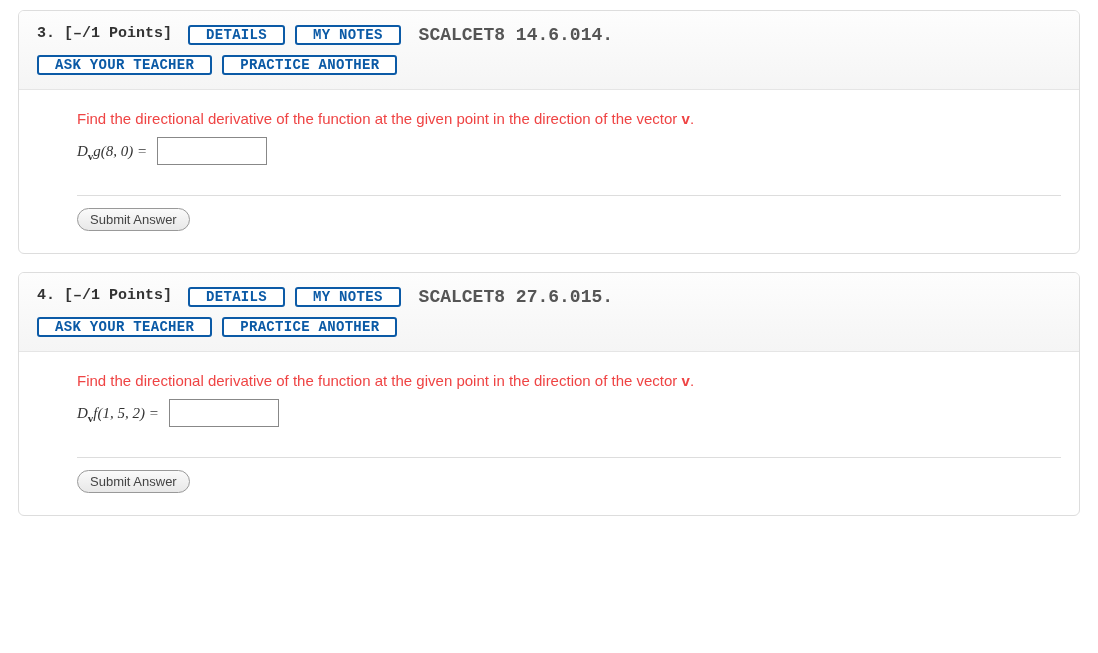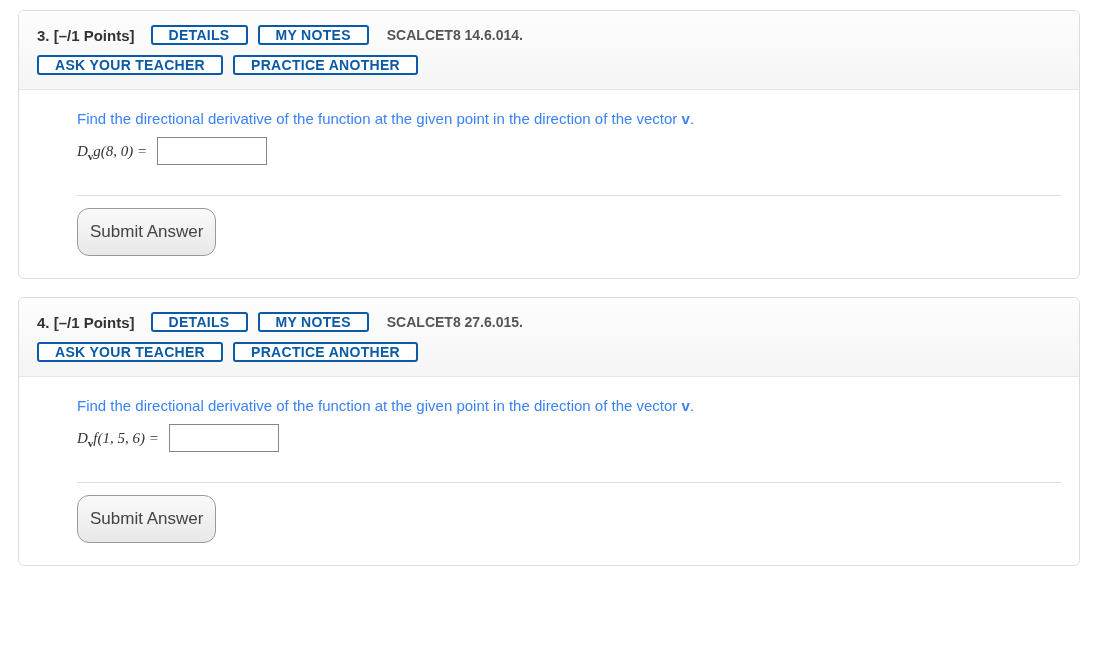--- a/index.html
+++ b/index.html
@@ -18,23 +18,23 @@
     background: #fff;
     overflow: hidden;
   }
   .q-header {
     padding: 14px 18px 14px 18px;
     border-bottom: 1px solid #e5e5e5;
     background: linear-gradient(#fdfdfd, #f5f5f5);
   }
   .hdr-row {
     display: flex;
-    align-items: center;
     flex-wrap: wrap;
     gap: 10px;
+    font-family: Liberation Mono, monospace;
   }
   .hdr-row + .hdr-row { margin-top: 10px; }
   .qnum-points {
     font-weight: 700;
     color: #333;
     margin-right: 6px;
     font-size: 15px;
   }
   .btn {
     display: inline-block;
@@ -45,29 +45,29 @@
     font-weight: 600;
     font-size: 14px;
     border-radius: 3px;
     cursor: pointer;
     letter-spacing: 0.3px;
   }
   .src-label {
     font-weight: 700;
     color: #555;
     margin-left: 8px;
-    font-size: 14px;
+    font-size: 18px;
   }
   .q-body {
     padding: 20px 18px 10px 58px;
     color: #444;
   }
   .prompt {
     margin-bottom: 10px;
-    color: #3b82f6;
+    color: #ef4444;
   }
   .math-line {
     font-family: Georgia, "Times New Roman", serif;
     margin: 4px 0 16px 60px;
     font-style: italic;
     color: #333;
   }
   .math-line b { font-weight: 700; font-style: normal; }
   .answer-line {
     font-family: Georgia, "Times New Roman", serif;
@@ -89,22 +89,22 @@
   }
   .submit-wrap {
     border-top: 1px solid #ddd;
     padding: 12px 0 12px 0;
   }
   .submit-btn {
     display: inline-block;
     border: 1px solid #999;
     background: linear-gradient(#fafafa, #e8e8e8);
     color: #444;
-    font-size: 17px;
-    padding: 13px 12px;
+    font-size: 13px;
+    padding: 3px 12px;
     border-radius: 12px;
     cursor: pointer;
   }
   sup { font-size: 0.72em; line-height: 0; }
   .angle { font-style: normal; font-family: Arial, sans-serif; }
 </style>
 </head>
 <body>
 
 <div class="question">
@@ -154,21 +154,21 @@
       <span class="btn">ASK YOUR TEACHER</span>
       <span class="btn">PRACTICE ANOTHER</span>
     </div>
   </div>
   <div class="q-body">
     <div class="prompt">
       <span>Find the directional derivative of the function at the given point in the direction of the vector </span><b>v</b><span>.</span>
     </div>
     <div class="answer-line">
       <span>
-        <span>D</span><span class="sub"><b>v</b></span><span>f(1, 5, 6) =</span>
+        <span>D</span><span class="sub"><b>v</b></span><span>f(1, 5, 2) =</span>
       </span>
       <input class="ans-input" type="text" style="">
     </div>
     <div class="submit-wrap">
       <span class="submit-btn">Submit Answer</span>
     </div>
   </div>
 </div>
 
 </body></html>

